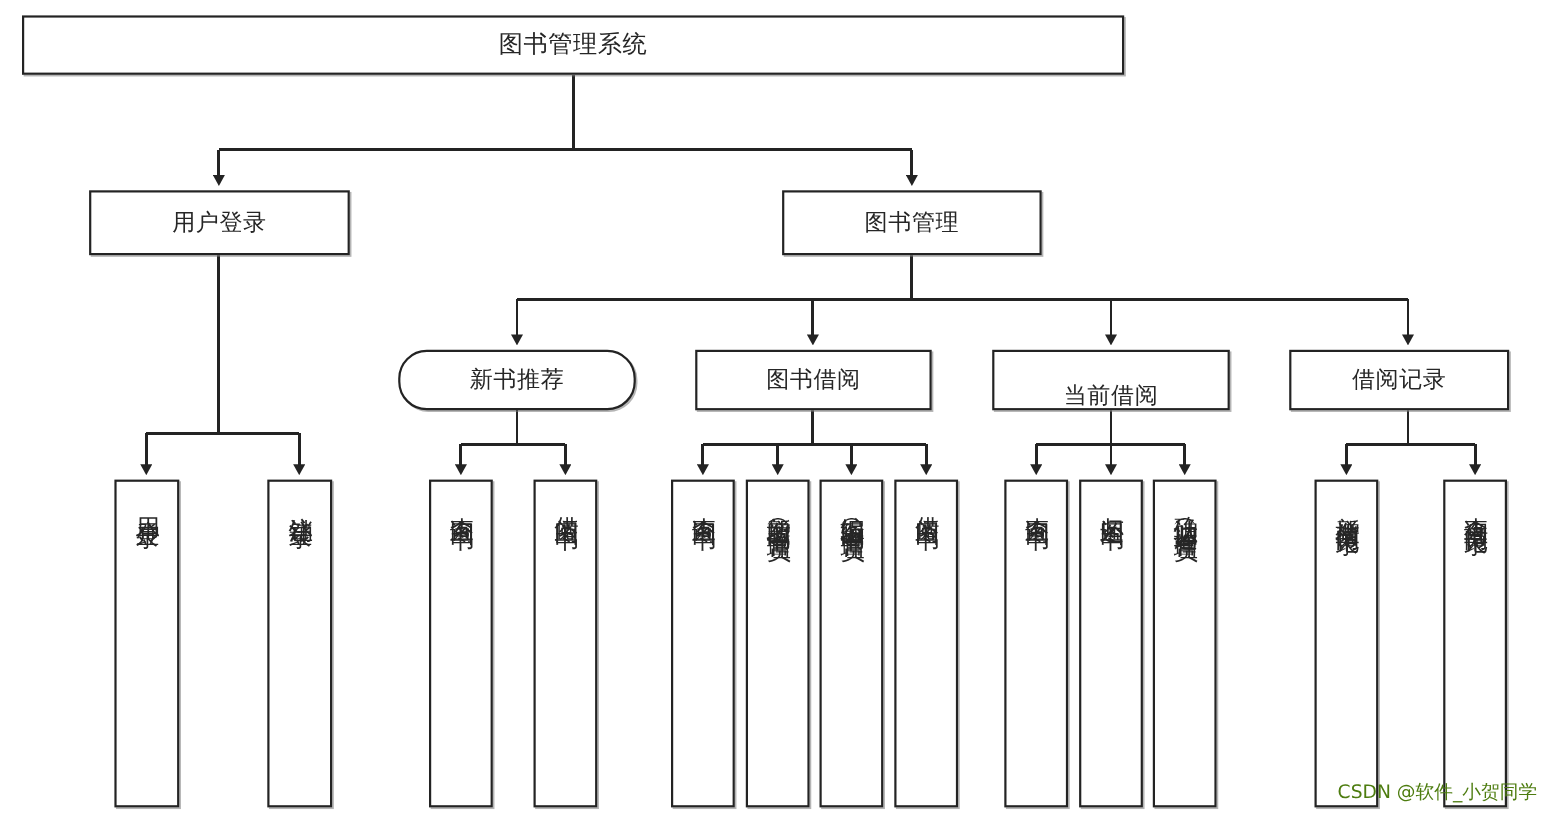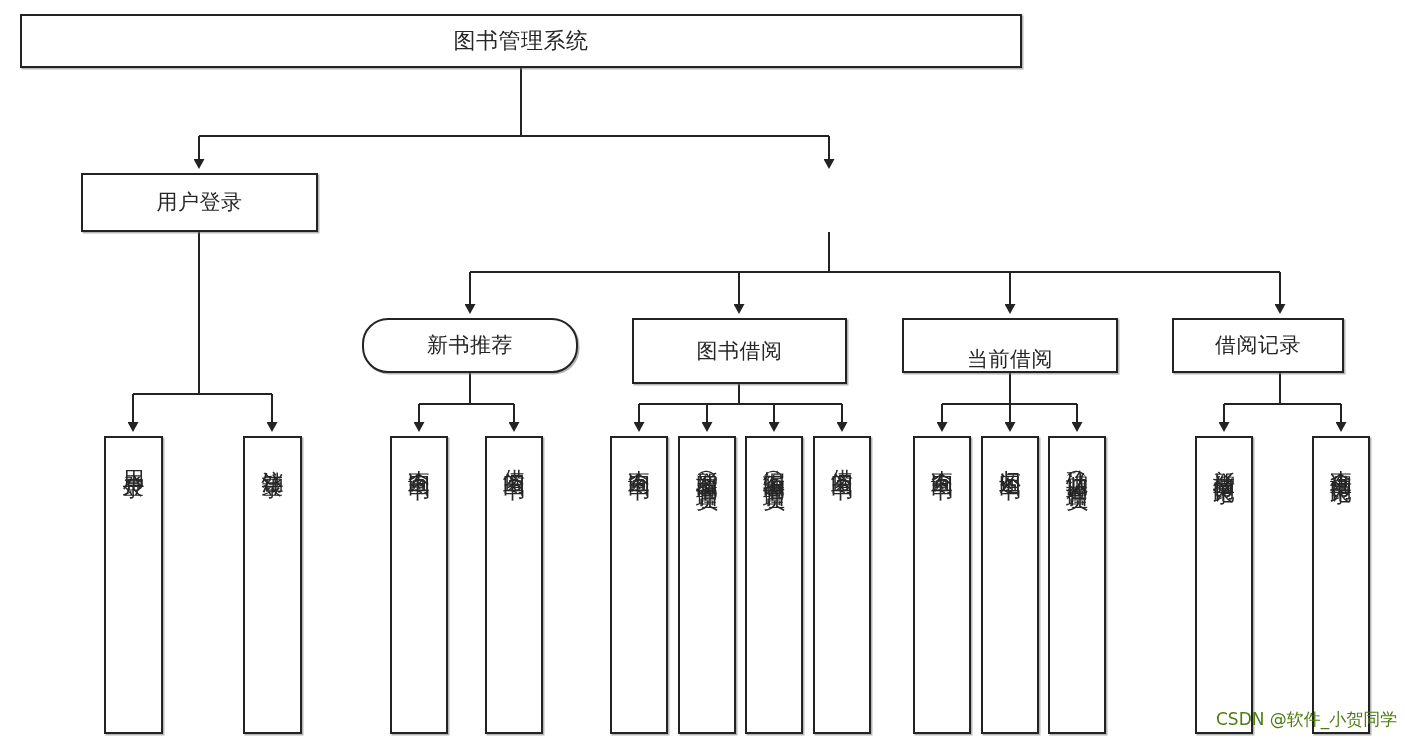--- a/index.html
+++ b/index.html
@@ -127,31 +127,34 @@
     </g>
   </svg>
 
   <div class="node root" style="left:20px; top:14px; width:1002px; height:54px;">
     <span class="node-label">图书管理系统</span>
   </div>
 
   <div class="node" style="left:81px; top:173px; width:237px; height:59px;">
     <span class="node-label">用户登录</span>
   </div>
+  <div class="node" style="left:711px; top:173px; width:236px; height:59px;">
+    <span class="node-label">图书管理</span>
+  </div>
 
   <div class="node" style="left:362px; top:318px; width:216px; height:55px;border-radius:26px;">
     <span class="node-label">新书推荐</span>
   </div>
-  <div class="node" style="left:632px; top:318px; width:215px; height:66px;">
+  <div class="node" style="left:632px; top:318px; width:215px; height:55px;">
     <span class="node-label">图书借阅</span>
   </div>
   <div class="node" style="left:902px; top:318px; width:216px; height:55px;align-items:flex-end;">
     <span class="node-label">当前借阅</span>
   </div>
-  <div class="node" style="left:1172px; top:318px; width:172px; height:55px;">
+  <div class="node" style="left:1172px; top:318px; width:200px; height:55px;">
     <span class="node-label">借阅记录</span>
   </div>
 
   <div class="node leaf" style="left:104px; top:436px; width:59px; height:298px;">
     <span class="node-label">用户登录</span>
   </div>
   <div class="node leaf" style="left:243px; top:436px; width:59px; height:298px;">
     <span class="node-label">注销登录</span>
   </div>
   <div class="node leaf" style="left:390px; top:436px; width:58px; height:298px;">

